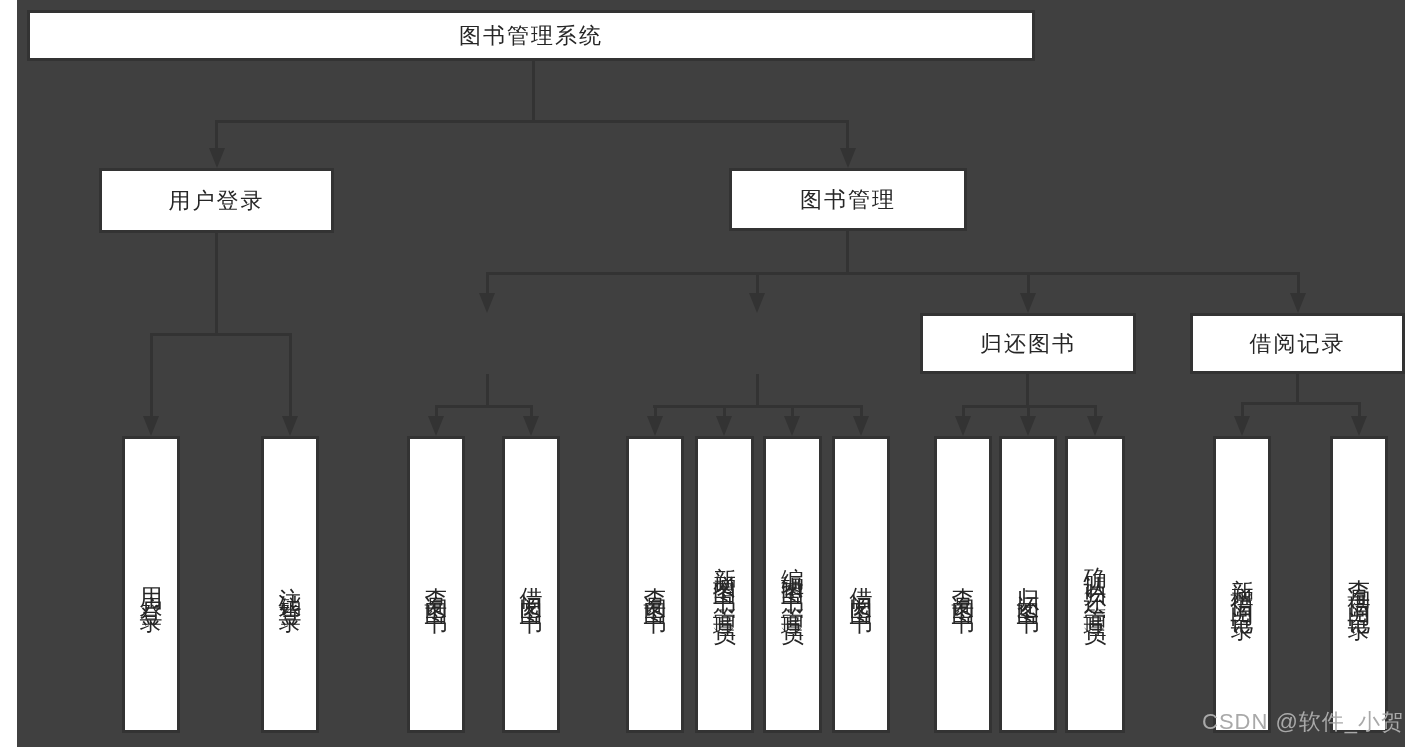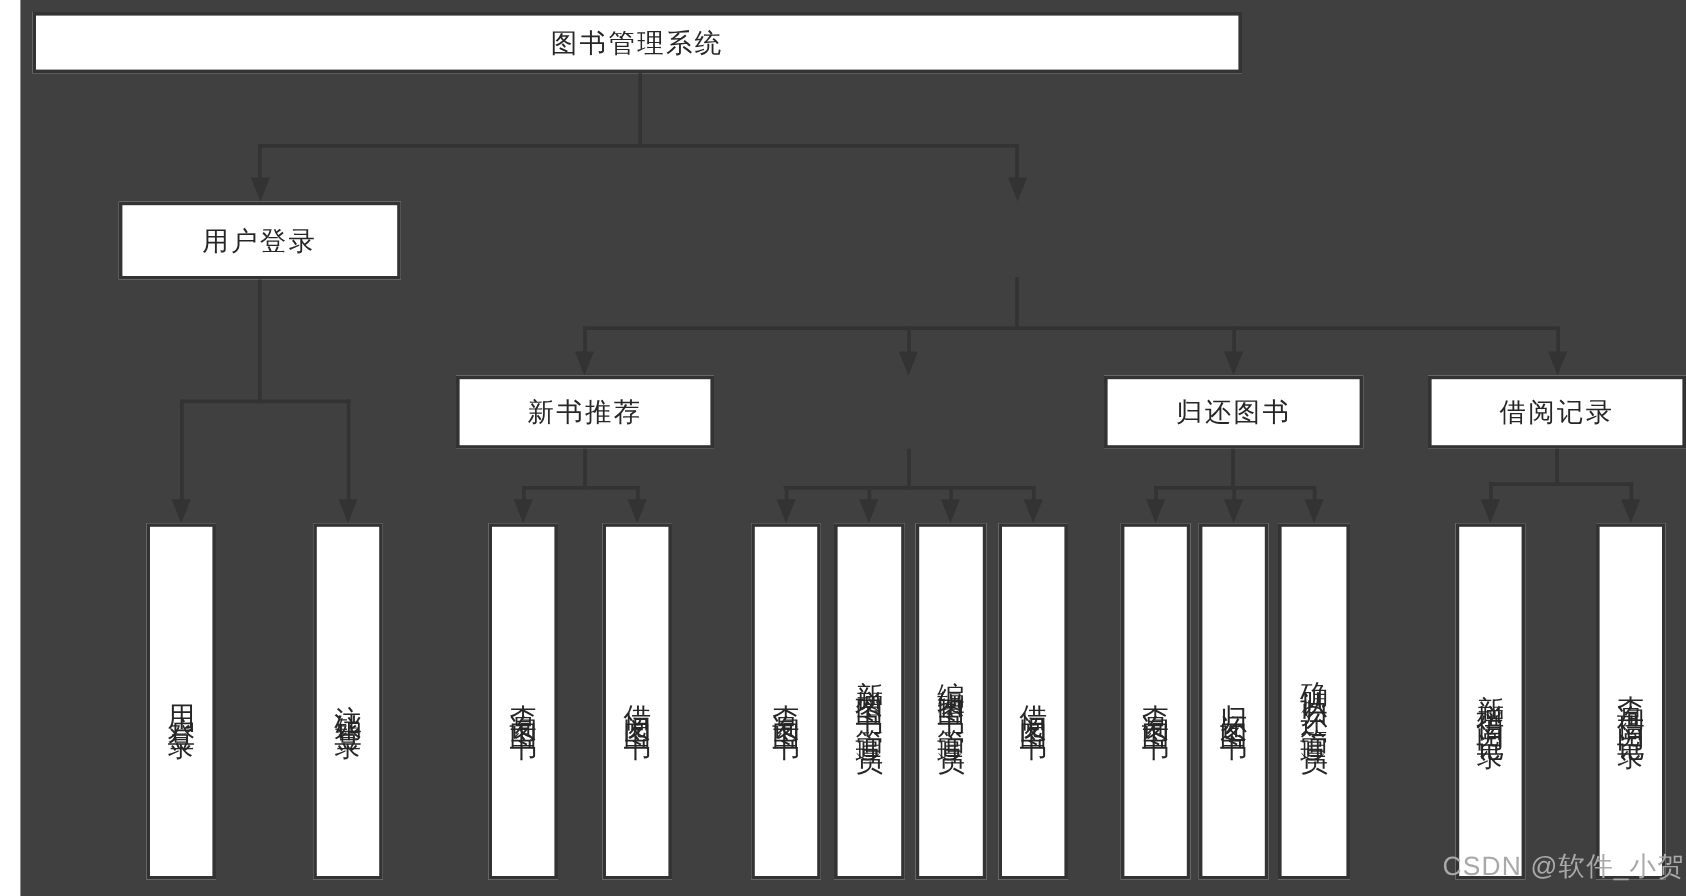--- a/index.html
+++ b/index.html
@@ -67,42 +67,42 @@
   <div class="vl" style="left:515px;top:61px;height:61px;"></div>
   <div class="hl" style="left:198px;top:120px;width:634px;"></div>
   <div class="vl" style="left:198px;top:120px;height:32px;"></div>
   <div class="ar" style="left:192px;top:148px;"></div>
   <div class="vl" style="left:829px;top:120px;height:32px;"></div>
   <div class="ar" style="left:823px;top:148px;"></div>
 
   <div class="box" style="left:82px;top:168px;width:235px;height:65px;">
     <span>用户登录</span>
   </div>
+  <div class="box" style="left:712px;top:168px;width:238px;height:63px;">
+    <span>图书管理</span>
+  </div>
 
   <div class="vl" style="left:198px;top:233px;height:103px;"></div>
   <div class="hl" style="left:133px;top:333px;width:142px;"></div>
   <div class="vl" style="left:133px;top:333px;height:85px;"></div>
   <div class="ar" style="left:126px;top:416px;"></div>
   <div class="vl" style="left:272px;top:333px;height:85px;"></div>
   <div class="ar" style="left:265px;top:416px;"></div>
 
   <div class="vl" style="left:829px;top:231px;height:44px;"></div>
   <div class="hl" style="left:469px;top:272px;width:813px;"></div>
   <div class="vl" style="left:469px;top:272px;height:23px;"></div>
   <div class="ar" style="left:462px;top:293px;"></div>
   <div class="vl" style="left:739px;top:272px;height:23px;"></div>
   <div class="ar" style="left:732px;top:293px;"></div>
   <div class="vl" style="left:1010px;top:272px;height:23px;"></div>
   <div class="ar" style="left:1003px;top:293px;"></div>
   <div class="vl" style="left:1280px;top:272px;height:23px;"></div>
   <div class="ar" style="left:1273px;top:293px;"></div>
 
-  <div class="box" style="left:363px;top:313px;width:215px;height:61px;">
-    <span>新书推荐</span>
-  </div>
   <div class="box" style="left:903px;top:313px;width:216px;height:61px;">
     <span>归还图书</span>
   </div>
   <div class="box" style="left:1173px;top:313px;width:215px;height:61px;">
     <span>借阅记录</span>
   </div>
 
   <div class="vl" style="left:469px;top:374px;height:34px;"></div>
   <div class="hl" style="left:418px;top:405px;width:98px;"></div>
   <div class="vl" style="left:418px;top:405px;height:13px;"></div>

